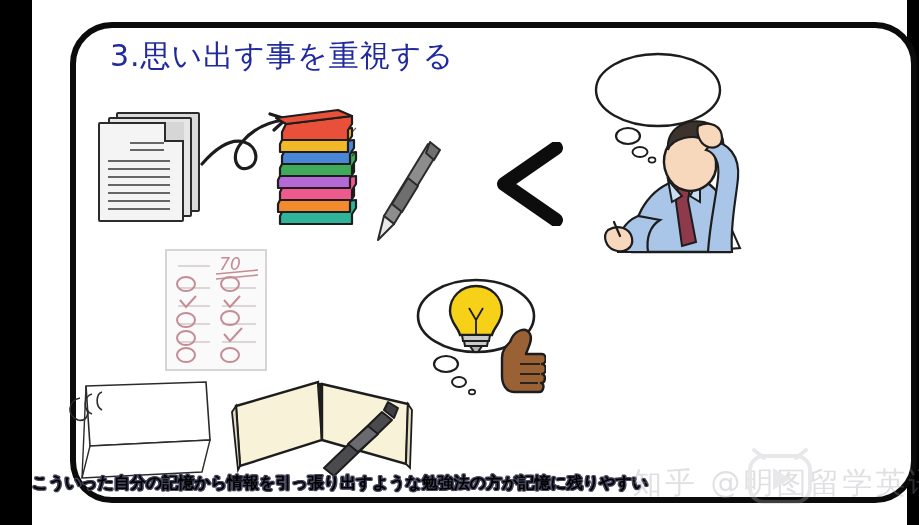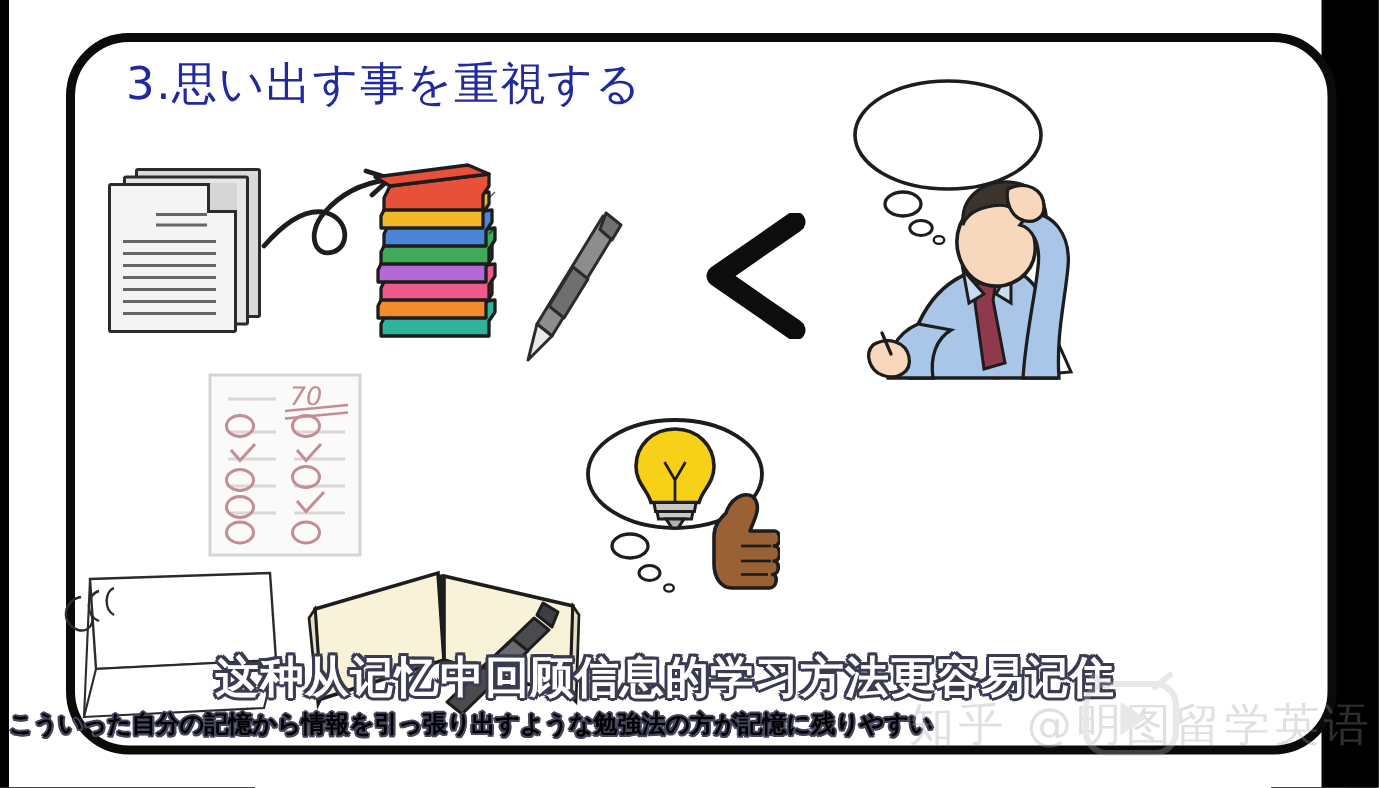--- a/index.html
+++ b/index.html
@@ -8,21 +8,21 @@
   #screen{
     position:relative;
     width:919px;height:525px;
     background:#000;
     overflow:hidden;
   }
 
   
   #page{
     position:absolute;
-    left:6px; top:0px;
+    left:32px; top:0px;
     width:875px; height:525px;
     background:#ffffff;
   }
 
   
   #board-frame{
     position:absolute;
     left:38px; top:22px;
     width:847px; height:481px;
     border:6px solid #0b0b0b;
@@ -346,21 +346,20 @@
         <path d="M190,32 L194,38 L192,96 L188,92 Z" fill="#e6dfc5" stroke="#1d1d1d" stroke-width="1.8"></path>
 
         <g stroke="#1d1d1d" stroke-width="2" stroke-linejoin="round">
           <path d="M164,40 L174,48 L116,104 L106,96 Z" fill="#4b4b4f"></path>
           <path d="M150,54 L160,62 L140,80 L130,72 Z" fill="#6a6a70"></path>
           <path d="M166,38 L176,46 L180,36 L170,30 Z" fill="#3d3d42"></path>
         </g>
       </svg>
     </div>
 
-    <div id="subtitle-cn">这种从记忆中回顾信息的学习方法更容易记住</div>
     <div id="subtitle-jp">こういった自分の記憶から情報を引っ張り出すような勉強法の方が記憶に残りやすい</div>
 
     <div id="watermark">
       <span class="wm-text">知乎 @明图留学英语</span>
       <span id="wm-logo">
         <svg width="72" height="58" viewBox="0 0 72 58">
           <path d="M20,10 L10,2 M52,10 L62,2" stroke="#b4b4bd" stroke-width="4" fill="none" stroke-linecap="round"></path>
           <rect x="6" y="8" width="60" height="46" rx="14" fill="none" stroke="#b4b4bd" stroke-width="4"></rect>
           <path d="M29,20 L46,31 L29,42 Z" fill="#b4b4bd"></path>
         </svg>

